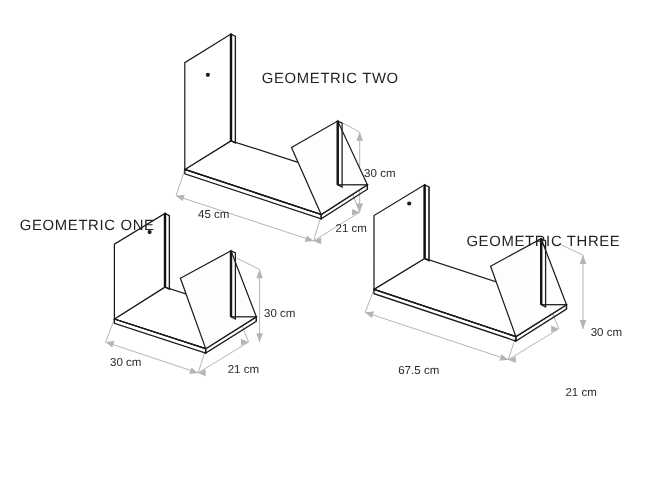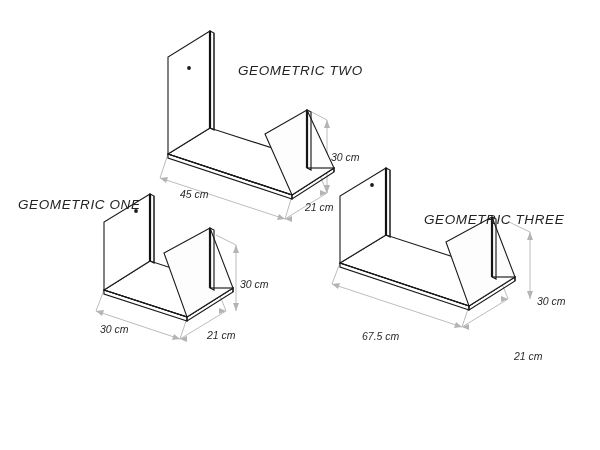--- a/index.html
+++ b/index.html
@@ -7,21 +7,20 @@
     padding: 0;
     background: #ffffff;
   }
   #canvas {
     position: relative;
     width: 600px;
     height: 450px;
     background: #ffffff;
     overflow: hidden;
     font-family: "Liberation Sans", sans-serif;
-    font-style: italic;
   }
   svg.drawing {
     position: absolute;
     top: 0;
     left: 0;
     width: 600px;
     height: 450px;
     display: block;
   }
   

